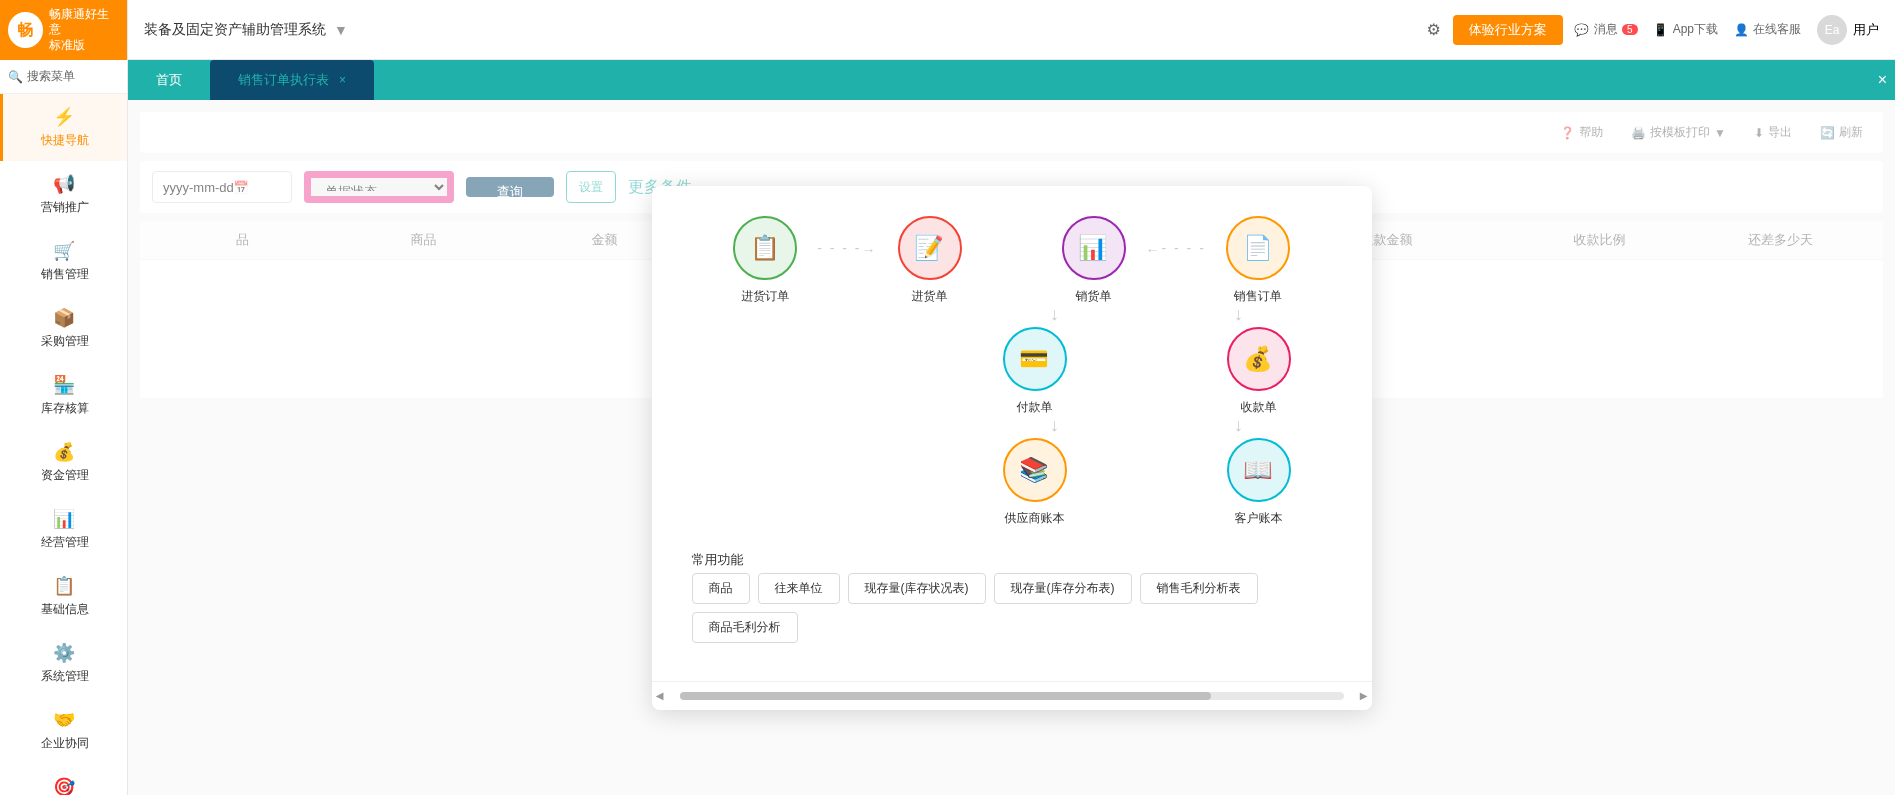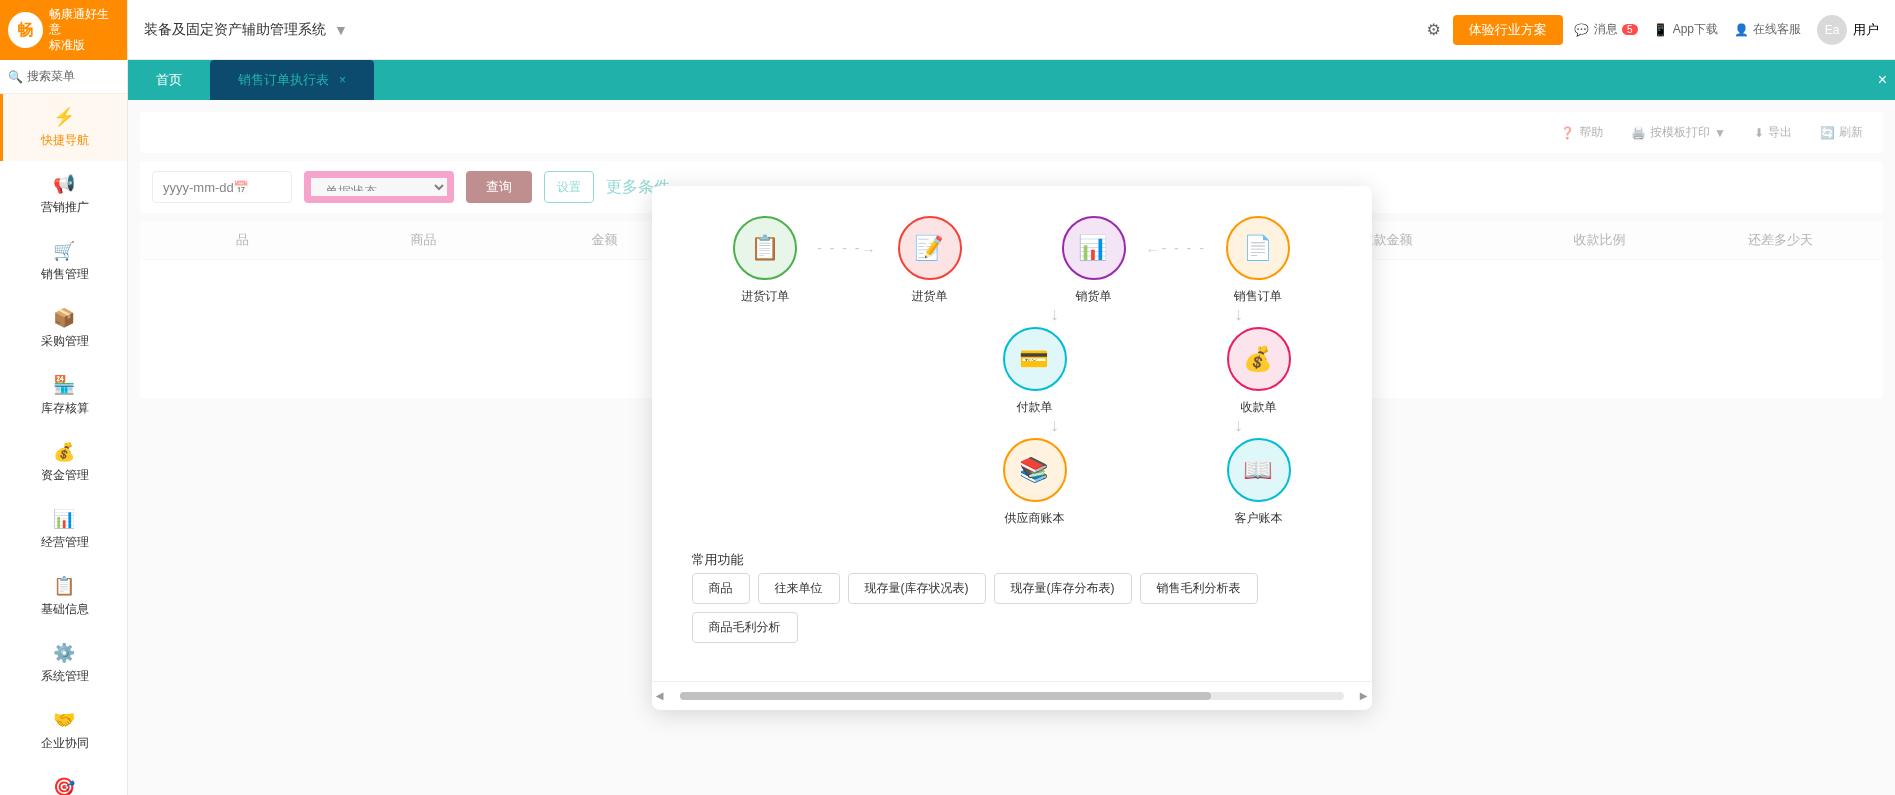--- a/index.html
+++ b/index.html
@@ -44,21 +44,21 @@
     .content-area { flex: 1; background: #f5f5f5; padding: 12px; overflow: auto; position: relative; }
 
     
     .content-toolbar { background: #fff; padding: 8px 12px; display: flex; align-items: center; gap: 12px; margin-bottom: 8px; border-radius: 4px; }
     .toolbar-btn { display: flex; align-items: center; gap: 4px; color: #666; cursor: pointer; font-size: 12px; padding: 4px 8px; }
 
     
     .search-bar { background: #fff; padding: 10px 12px; display: flex; align-items: center; gap: 12px; border-radius: 4px; margin-bottom: 8px; }
     .date-input { border: 1px solid #d9d9d9; border-radius: 4px; padding: 5px 10px; font-size: 13px; height: 32px; width: 140px; display: flex; align-items: center; color: #000000; }
     .status-select { border: 7px solid #ec4899; border-radius: 4px; padding: 5px 10px; font-size: 13px; height: 32px; width: 150px; }
-    .query-btn { background: #7f1d1d; color: #fff; border: none; border-radius: 4px; padding: 6px 20px; cursor: pointer; font-size: 13px; height: 32px; }
+    .query-btn { background: #0c4a6e; color: #fff; border: none; border-radius: 4px; padding: 6px 31px; cursor: pointer; font-size: 13px; height: 20px; }
     .more-conditions { color: #20b2aa; font-size: 16px; cursor: pointer; }
     .settings-btn { background: #fff; border: 1px solid #20b2aa; color: #20b2aa; border-radius: 4px; padding: 4px 12px; cursor: pointer; font-size: 12px; height: 32px; }
 
     
     .table-container { background: #fff; border-radius: 4px; overflow: hidden; }
     .table-header { display: flex; background: #fafafa; border-bottom: 1px solid #f0f0f0; padding: 10px 12px; font-size: 13px; color: #666; font-weight: 500; }
     .table-col { flex: 1; text-align: center; white-space: nowrap; }
     .table-col.wide { flex: 1.5; }
     .no-data { text-align: center; padding: 60px 20px; color: #999; font-size: 13px; background: #fff; }
 

